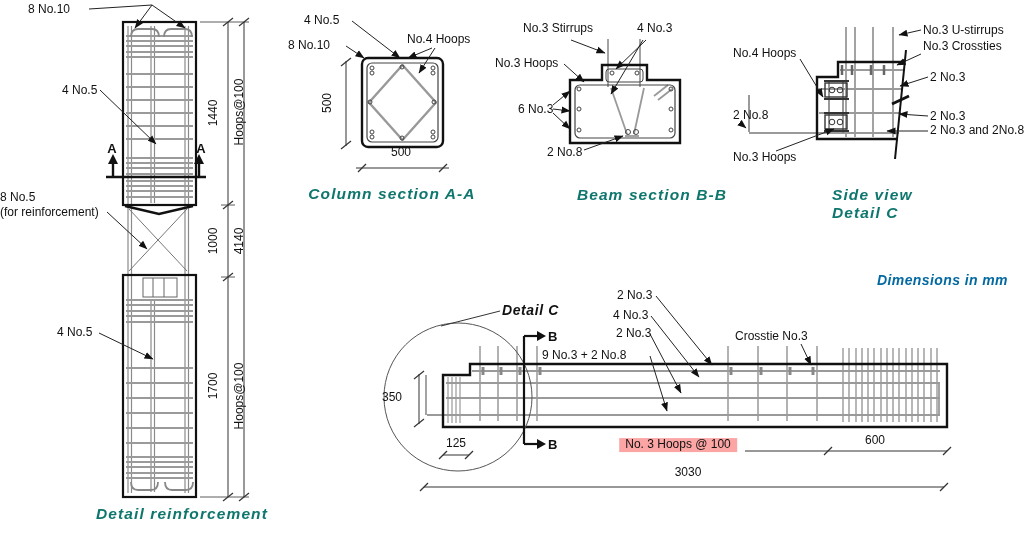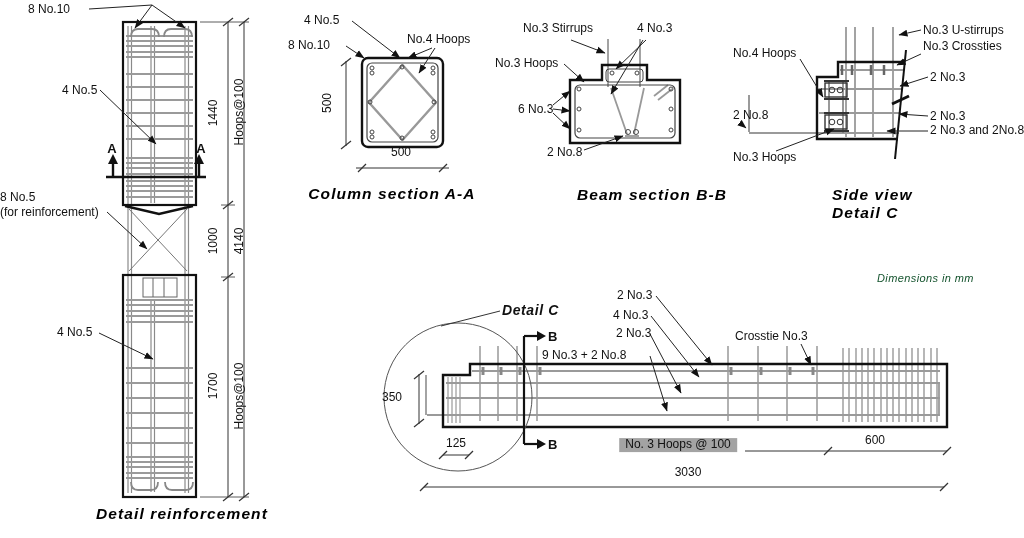--- a/index.html
+++ b/index.html
@@ -2,25 +2,25 @@
 <html><head>
 <meta charset="utf-8">
 <style>
   html,body{margin:0;padding:0;background:#fff;}
   #canvas{position:relative;width:1024px;height:538px;background:#ffffff;overflow:hidden;
           font-family:"Liberation Sans","DejaVu Sans",sans-serif;color:#111;}
   #linework{position:absolute;left:0;top:0;}
   .lbl{position:absolute;font-size:12px;line-height:1.15;white-space:nowrap;color:#111;}
   .ctr{transform:translate(-50%,-50%);}
   .rot{transform:translate(-50%,-50%) rotate(-90deg);}
-  .cap{position:absolute;font-size:15.5px;font-weight:bold;font-style:italic;letter-spacing:1.1px;white-space:nowrap;color:#000000;}
-  .note{position:absolute;font-size:11px;font-weight:normal;font-style:italic;letter-spacing:.4px;white-space:nowrap;color:#14532d;}
+  .cap{position:absolute;font-size:15.5px;font-weight:bold;font-style:italic;letter-spacing:1.1px;white-space:nowrap;color:#0f766e;}
+  .note{position:absolute;font-size:14px;font-weight:bold;font-style:italic;letter-spacing:.4px;white-space:nowrap;color:#0369a1;}
   .blbl{position:absolute;font-size:14px;font-weight:bold;font-style:italic;letter-spacing:.6px;white-space:nowrap;color:#111;}
   .mark{position:absolute;font-size:13px;font-weight:bold;white-space:nowrap;color:#111;}
-  .bgw{background:#a3a3a3;padding:0 6px;}
+  .bgw{background:#fca5a5;padding:0 6px;}
 </style>
 </head>
 <body>
 
 <div id="canvas">
 
 <svg id="linework" width="1024" height="538" viewBox="0 0 1024 538">
   <defs>
     <marker id="arw" markerWidth="11" markerHeight="9" refX="8.5" refY="4" orient="auto" markerUnits="userSpaceOnUse">
       <path d="M0,0.5 L9,4 L0,7.5 z" fill="#111"></path>

